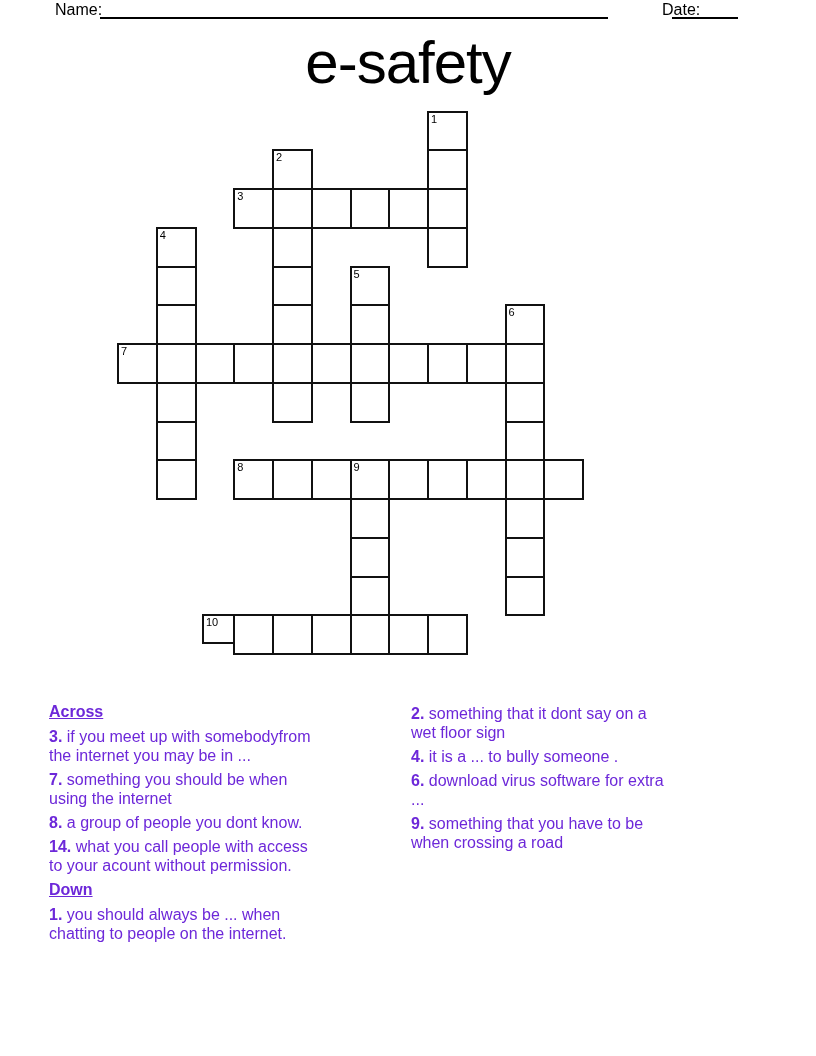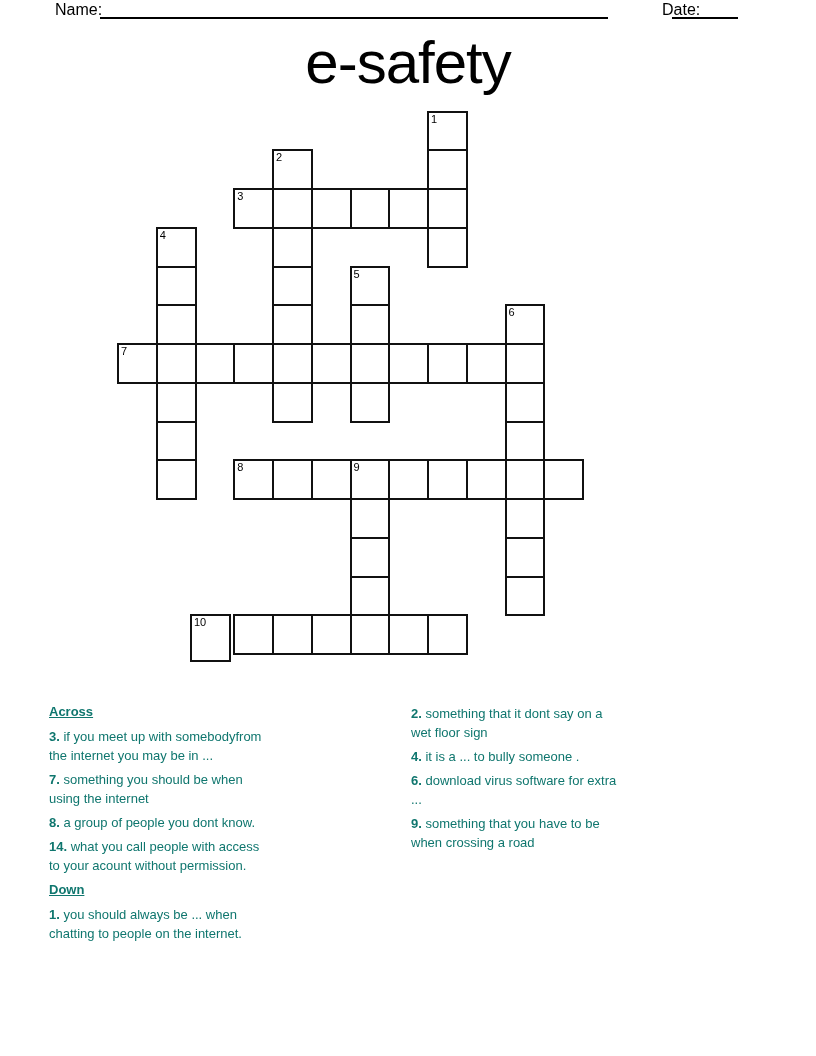--- a/index.html
+++ b/index.html
@@ -51,23 +51,23 @@
   .cw-num{
     position:absolute;
     left:2px;top:0;
     font-size:11px;
     line-height:13px;
     color:#000;
   }
   
   .clues-col{
     position:absolute;
-    font-size:13px;
+    font-size:16px;
     line-height:19px;
-    color:#0f766e;
+    color:#6d28d9;
   }
   .clues-left{left:49px;top:702px;width:360px;}
   .clues-right{left:411px;top:704px;width:380px;}
   .clue-header{
     font-weight:bold;
     text-decoration:underline;
     margin:0 0 6px 0;
   }
   .clue{
     white-space:pre-line;
@@ -152,21 +152,21 @@
         <span class="cw-num">9</span>
       </div>
       <div class="cw-cell" style="left: 388.25px; top: 459.25px; width: 40.75px; height: 40.75px; border-color: rgb(17, 17, 17);"></div>
       <div class="cw-cell" style="left: 427px; top: 459.25px; width: 40.75px; height: 40.75px; border-color: rgb(17, 17, 17);"></div>
       <div class="cw-cell" style="left: 465.75px; top: 459.25px; width: 40.75px; height: 40.75px; border-color: rgb(17, 17, 17);"></div>
       <div class="cw-cell" style="left: 543.25px; top: 459.25px; width: 40.75px; height: 40.75px; border-color: rgb(17, 17, 17);"></div>
       <div class="cw-cell" style="left: 349.5px; top: 498px; width: 40.75px; height: 40.75px; border-color: rgb(17, 17, 17);"></div>
       <div class="cw-cell" style="left: 349.5px; top: 536.75px; width: 40.75px; height: 40.75px; border-color: rgb(17, 17, 17);"></div>
       <div class="cw-cell" style="left: 349.5px; top: 575.5px; width: 40.75px; height: 40.75px; border-color: rgb(17, 17, 17);"></div>
       <div class="cw-cell" style="left: 349.5px; top: 614.25px; width: 40.75px; height: 40.75px; border-color: rgb(17, 17, 17);"></div>
-      <div class="cw-cell" style="left: 190px; top: 614.25px; width: 40.75px; height: 48px; border-color: rgb(17, 17, 17);">
+      <div class="cw-cell" style="left: 202px; top: 614.25px; width: 40.75px; height: 30px; border-color: rgb(17, 17, 17);">
         <span class="cw-num">10</span>
       </div>
       <div class="cw-cell" style="left: 233.25px; top: 614.25px; width: 40.75px; height: 40.75px; border-color: rgb(17, 17, 17);"></div>
       <div class="cw-cell" style="left: 272px; top: 614.25px; width: 40.75px; height: 40.75px; border-color: rgb(17, 17, 17);"></div>
       <div class="cw-cell" style="left: 310.75px; top: 614.25px; width: 40.75px; height: 40.75px; border-color: rgb(17, 17, 17);"></div>
       <div class="cw-cell" style="left: 388.25px; top: 614.25px; width: 40.75px; height: 40.75px; border-color: rgb(17, 17, 17);"></div>
       <div class="cw-cell" style="left: 427px; top: 614.25px; width: 40.75px; height: 40.75px; border-color: rgb(17, 17, 17);"></div>
     </div>
 
   <div class="clues-col clues-left">

